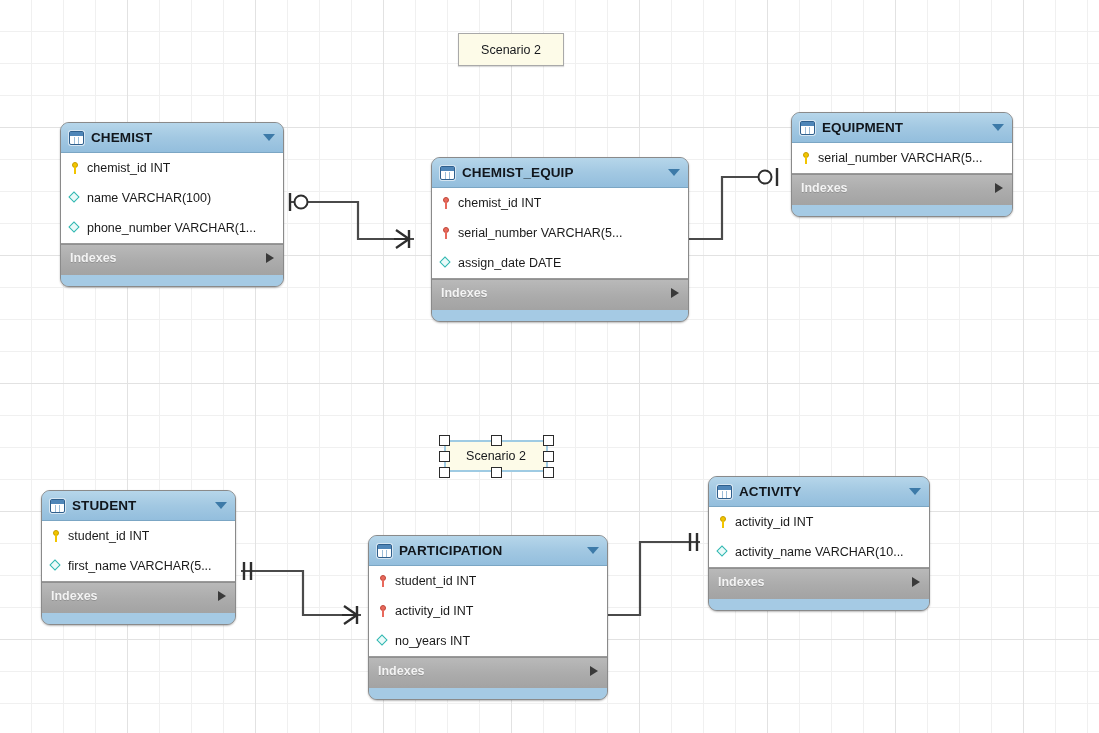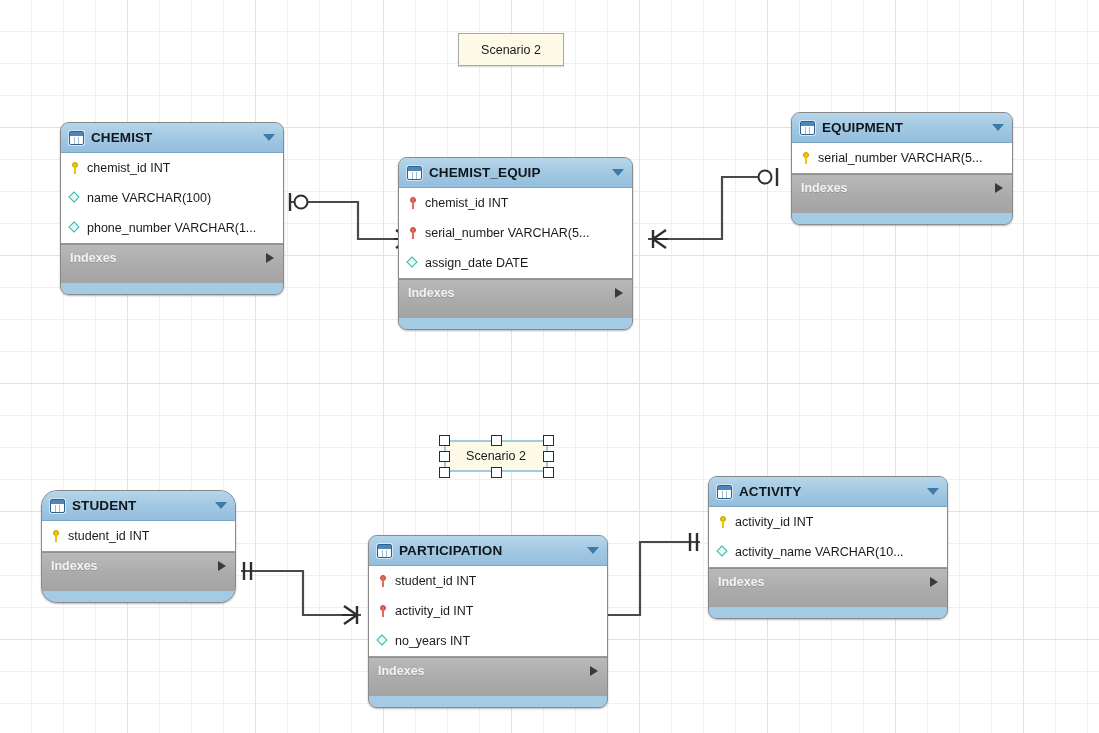--- a/index.html
+++ b/index.html
@@ -182,21 +182,21 @@
     border: 1.5px solid #2fb7b0;
     background: #eafaf9;
     transform: rotate(45deg);
     box-sizing: border-box;
   }
 
   .tbl-indexes {
     height: 26px;
     display: flex;
     align-items: center;
-    padding: 0 9px 12px 9px;
+    padding: 0 9px 4px 9px;
     background: linear-gradient(to bottom, #b9b9b9 0%, #ababab 55%, #a3a3a3 100%);
     border-top: 1px solid #909090;
   }
   .idx-label {
     font-size: 12.5px;
     font-weight: bold;
     color: #f3f3f3;
     flex: 1 1 auto;
     text-shadow: 0 1px 0 rgba(0,0,0,.15);
   }
@@ -306,21 +306,21 @@
             <span class="attr-ico ico-col"></span>
             <span class="col-name">phone_number VARCHAR(1...</span>
           </div>
         </div>
         <div class="tbl-indexes">
           <span class="idx-label">Indexes</span>
           <span class="idx-arrow"></span>
         </div>
         <div class="tbl-footer"></div>
       </div>
-      <div class="table-fig" style="left: 398px; top: 157px; width: 235px;">
+      <div class="table-fig" style="left: 431px; top: 157px; width: 258px;">
         <div class="tbl-header">
           <span class="tbl-icon"></span>
           <span class="tbl-title">CHEMIST_EQUIP</span>
           <span class="tbl-caret"></span>
         </div>
         <div class="tbl-body">
           <div class="col-row">
             <span class="attr-ico ico-fk"></span>
             <span class="col-name">chemist_id INT</span>
           </div>
@@ -350,31 +350,35 @@
             <span class="attr-ico ico-pk"></span>
             <span class="col-name">serial_number VARCHAR(5...</span>
           </div>
         </div>
         <div class="tbl-indexes">
           <span class="idx-label">Indexes</span>
           <span class="idx-arrow"></span>
         </div>
         <div class="tbl-footer"></div>
       </div>
-      <div class="table-fig" style="left: 41px; top: 490px; width: 195px; border-radius: 16px;">
+      <div class="table-fig" style="left: 41px; top: 490px; width: 195px;">
         <div class="tbl-header">
           <span class="tbl-icon"></span>
           <span class="tbl-title">STUDENT</span>
           <span class="tbl-caret"></span>
         </div>
         <div class="tbl-body">
           <div class="col-row">
             <span class="attr-ico ico-pk"></span>
             <span class="col-name">student_id INT</span>
           </div>
+          <div class="col-row">
+            <span class="attr-ico ico-col"></span>
+            <span class="col-name">first_name VARCHAR(5...</span>
+          </div>
         </div>
         <div class="tbl-indexes">
           <span class="idx-label">Indexes</span>
           <span class="idx-arrow"></span>
         </div>
         <div class="tbl-footer"></div>
       </div>
       <div class="table-fig" style="left: 368px; top: 535px; width: 240px;">
         <div class="tbl-header">
           <span class="tbl-icon"></span>
@@ -394,21 +398,21 @@
             <span class="attr-ico ico-col"></span>
             <span class="col-name">no_years INT</span>
           </div>
         </div>
         <div class="tbl-indexes">
           <span class="idx-label">Indexes</span>
           <span class="idx-arrow"></span>
         </div>
         <div class="tbl-footer"></div>
       </div>
-      <div class="table-fig" style="left: 708px; top: 476px; width: 240px;">
+      <div class="table-fig" style="left: 708px; top: 476px; width: 222px;">
         <div class="tbl-header">
           <span class="tbl-icon"></span>
           <span class="tbl-title">ACTIVITY</span>
           <span class="tbl-caret"></span>
         </div>
         <div class="tbl-body">
           <div class="col-row">
             <span class="attr-ico ico-pk"></span>
             <span class="col-name">activity_id INT</span>
           </div>

